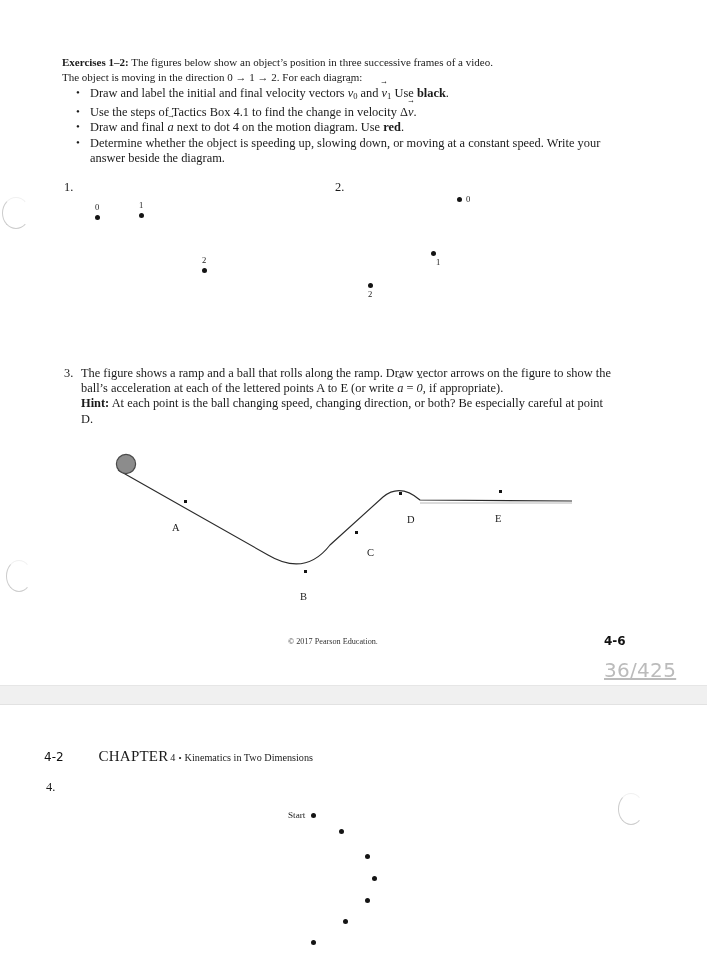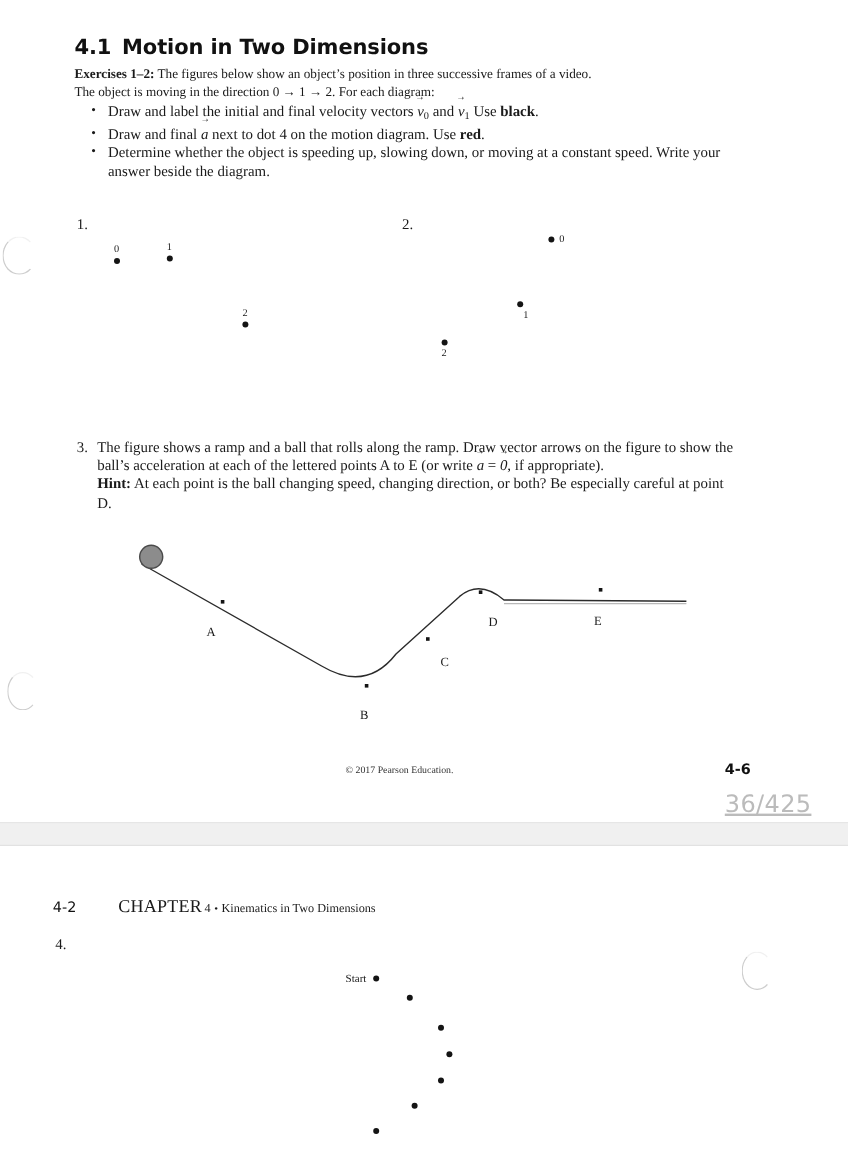--- a/index.html
+++ b/index.html
@@ -206,32 +206,32 @@
   svg { display: block; overflow: visible; }
 </style>
 </head>
 <body>
 
 <div id="page">
 
   <div class="ring" style="left:2px; top:197px; width:26px; height:30px; border-right-color:transparent; border-top-color:rgba(154,154,154,0.3);"></div>
   <div class="ring" style="left:6px; top:560px; width:24px; height:30px; border-right-color:transparent; border-top-color:rgba(154,154,154,0.3);"></div>
 
-  <h1 class="doc-title">
-    <span class="num">4.1</span><span>Motion in Two Dimensions</span>
-  </h1>
 
   <div class="intro">
     <b>Exercises 1–2:</b><span> The figures below show an object’s position in three successive frames of a video.</span><br>
     <span>The object is moving in the direction 0 → 1 → 2. For each diagram:</span>
   </div>
 
   <ul class="bullets">
     <li>
       <span>Draw and label the initial and final velocity vectors </span><span class="vec"><span>v</span></span><span class="sub">0</span><span> and </span><span class="vec"><span>v</span></span><span class="sub">1</span><span> Use </span><span class="bold">black</span><span>.</span>
+    </li>
+    <li>
+      <span>Use the steps of Tactics Box 4.1 to find the change in velocity Δ</span><span class="vec"><span>v</span></span><span>.</span>
     </li>
     <li>
       <span>Draw and final </span><span class="vec"><span>a</span></span><span> next to dot 4 on the motion diagram. Use </span><span class="bold">red</span><span>.</span>
     </li>
     <li>
       <span>Determine whether the object is speeding up, slowing down, or moving at a constant speed. Write your answer beside the diagram.</span>
     </li>
   </ul>
 
   <div class="exnum" style="left:64px; top:180px;">1.</div>

